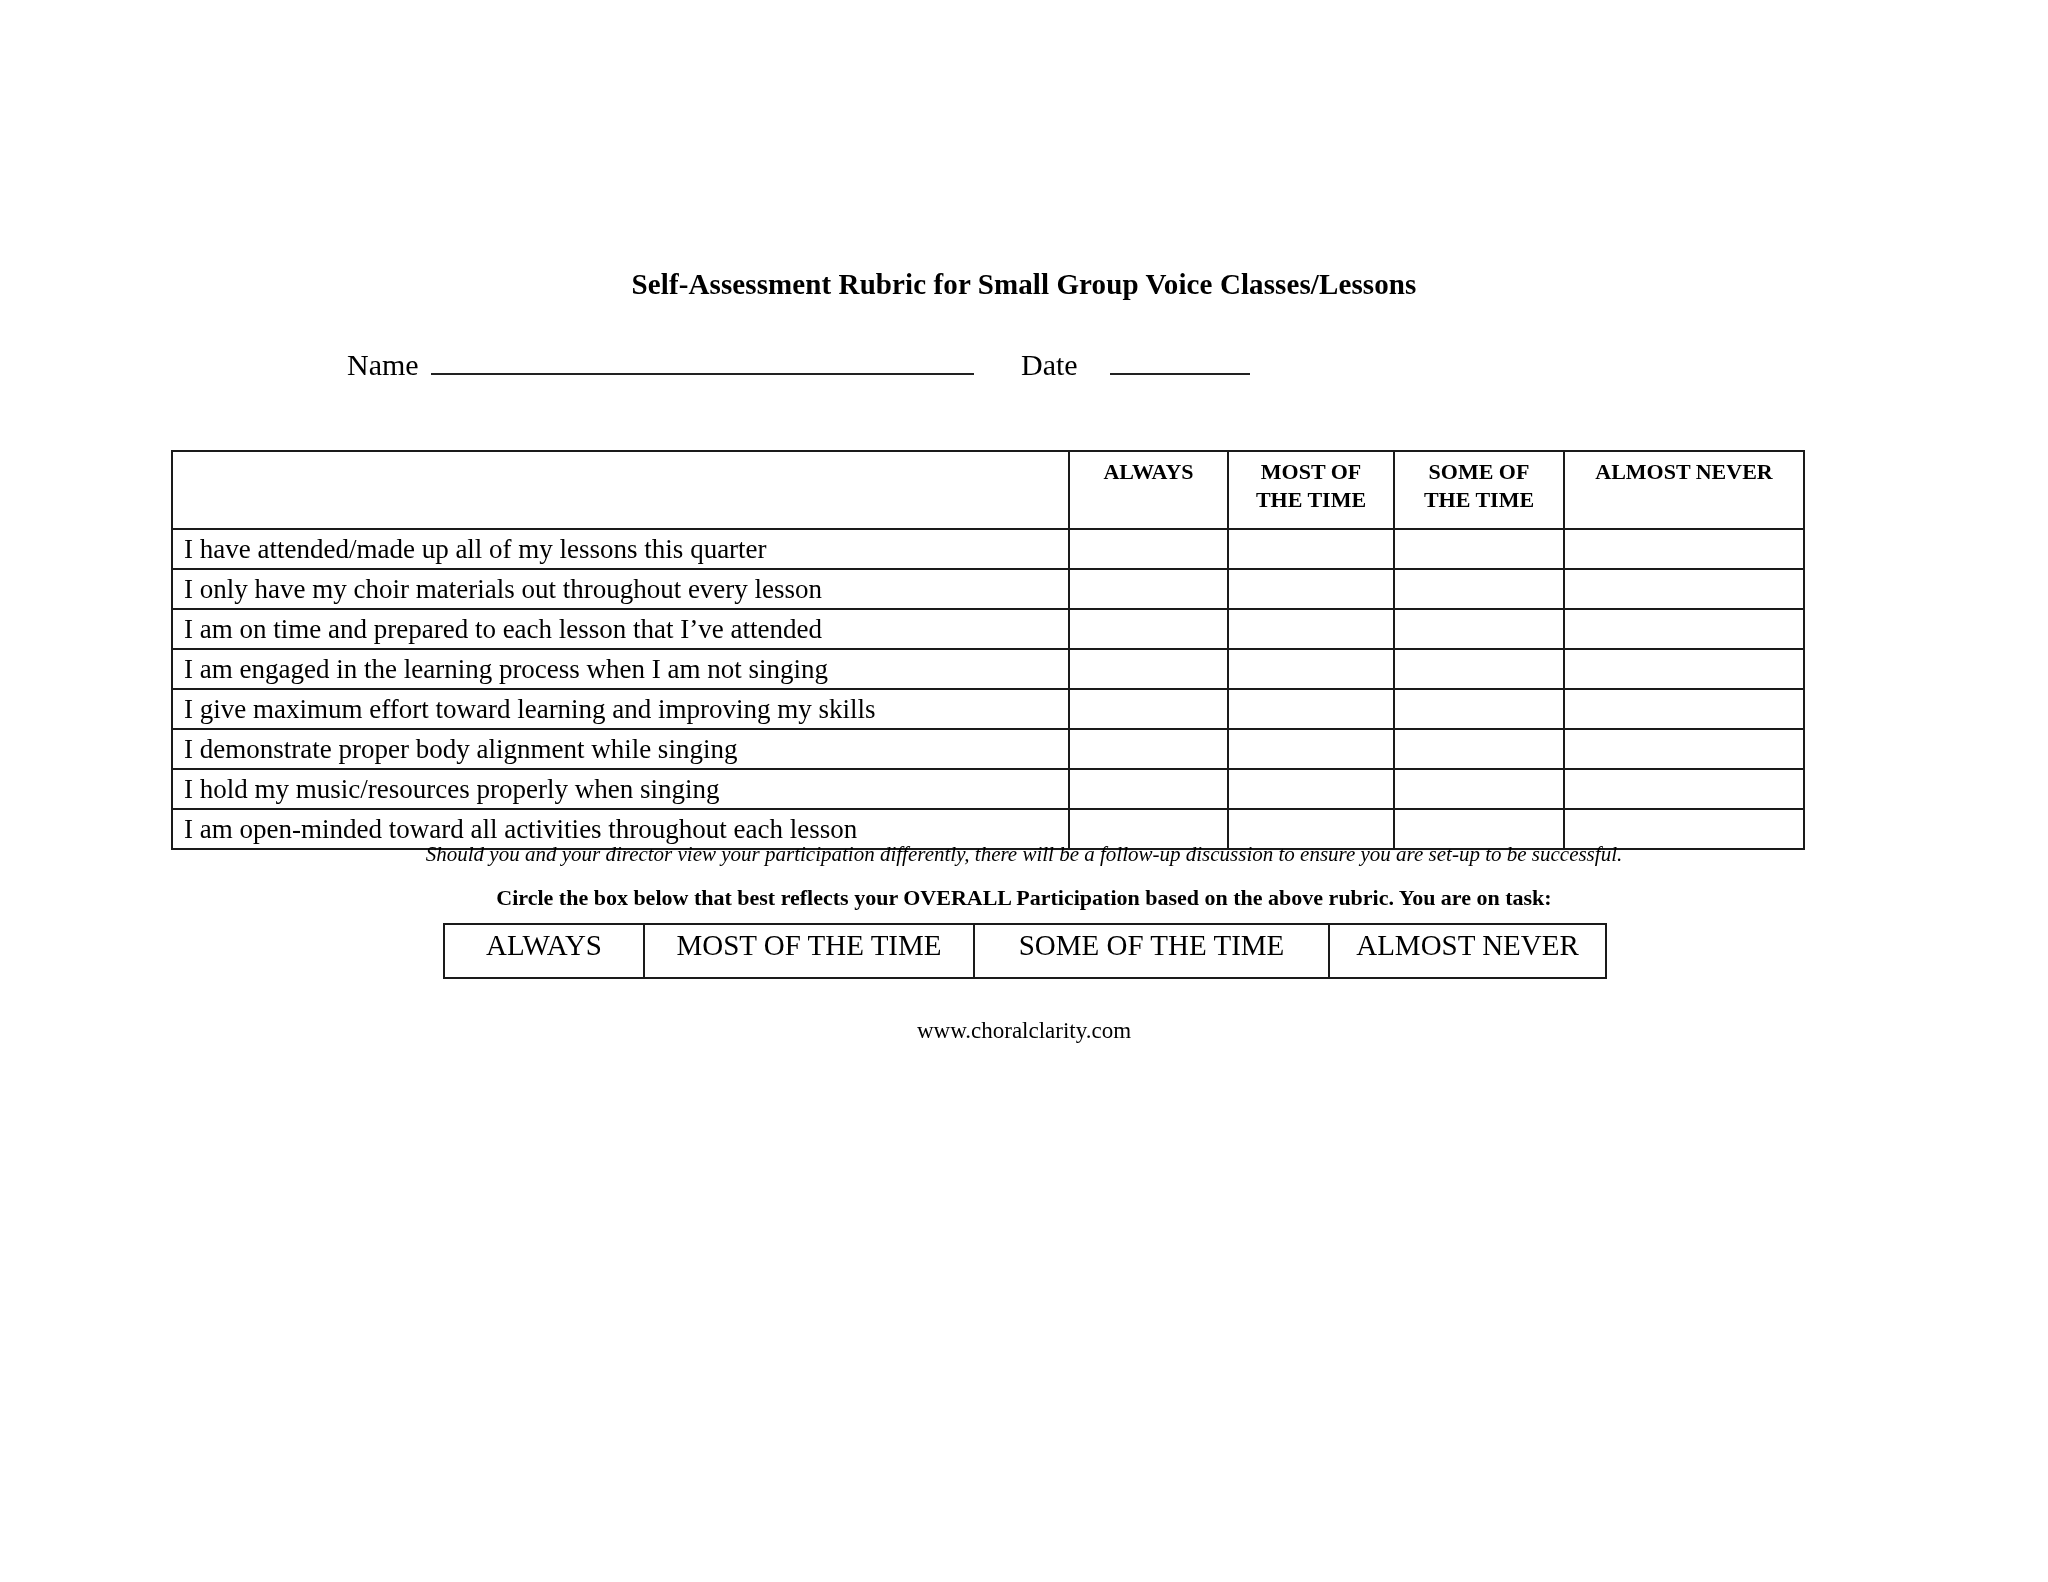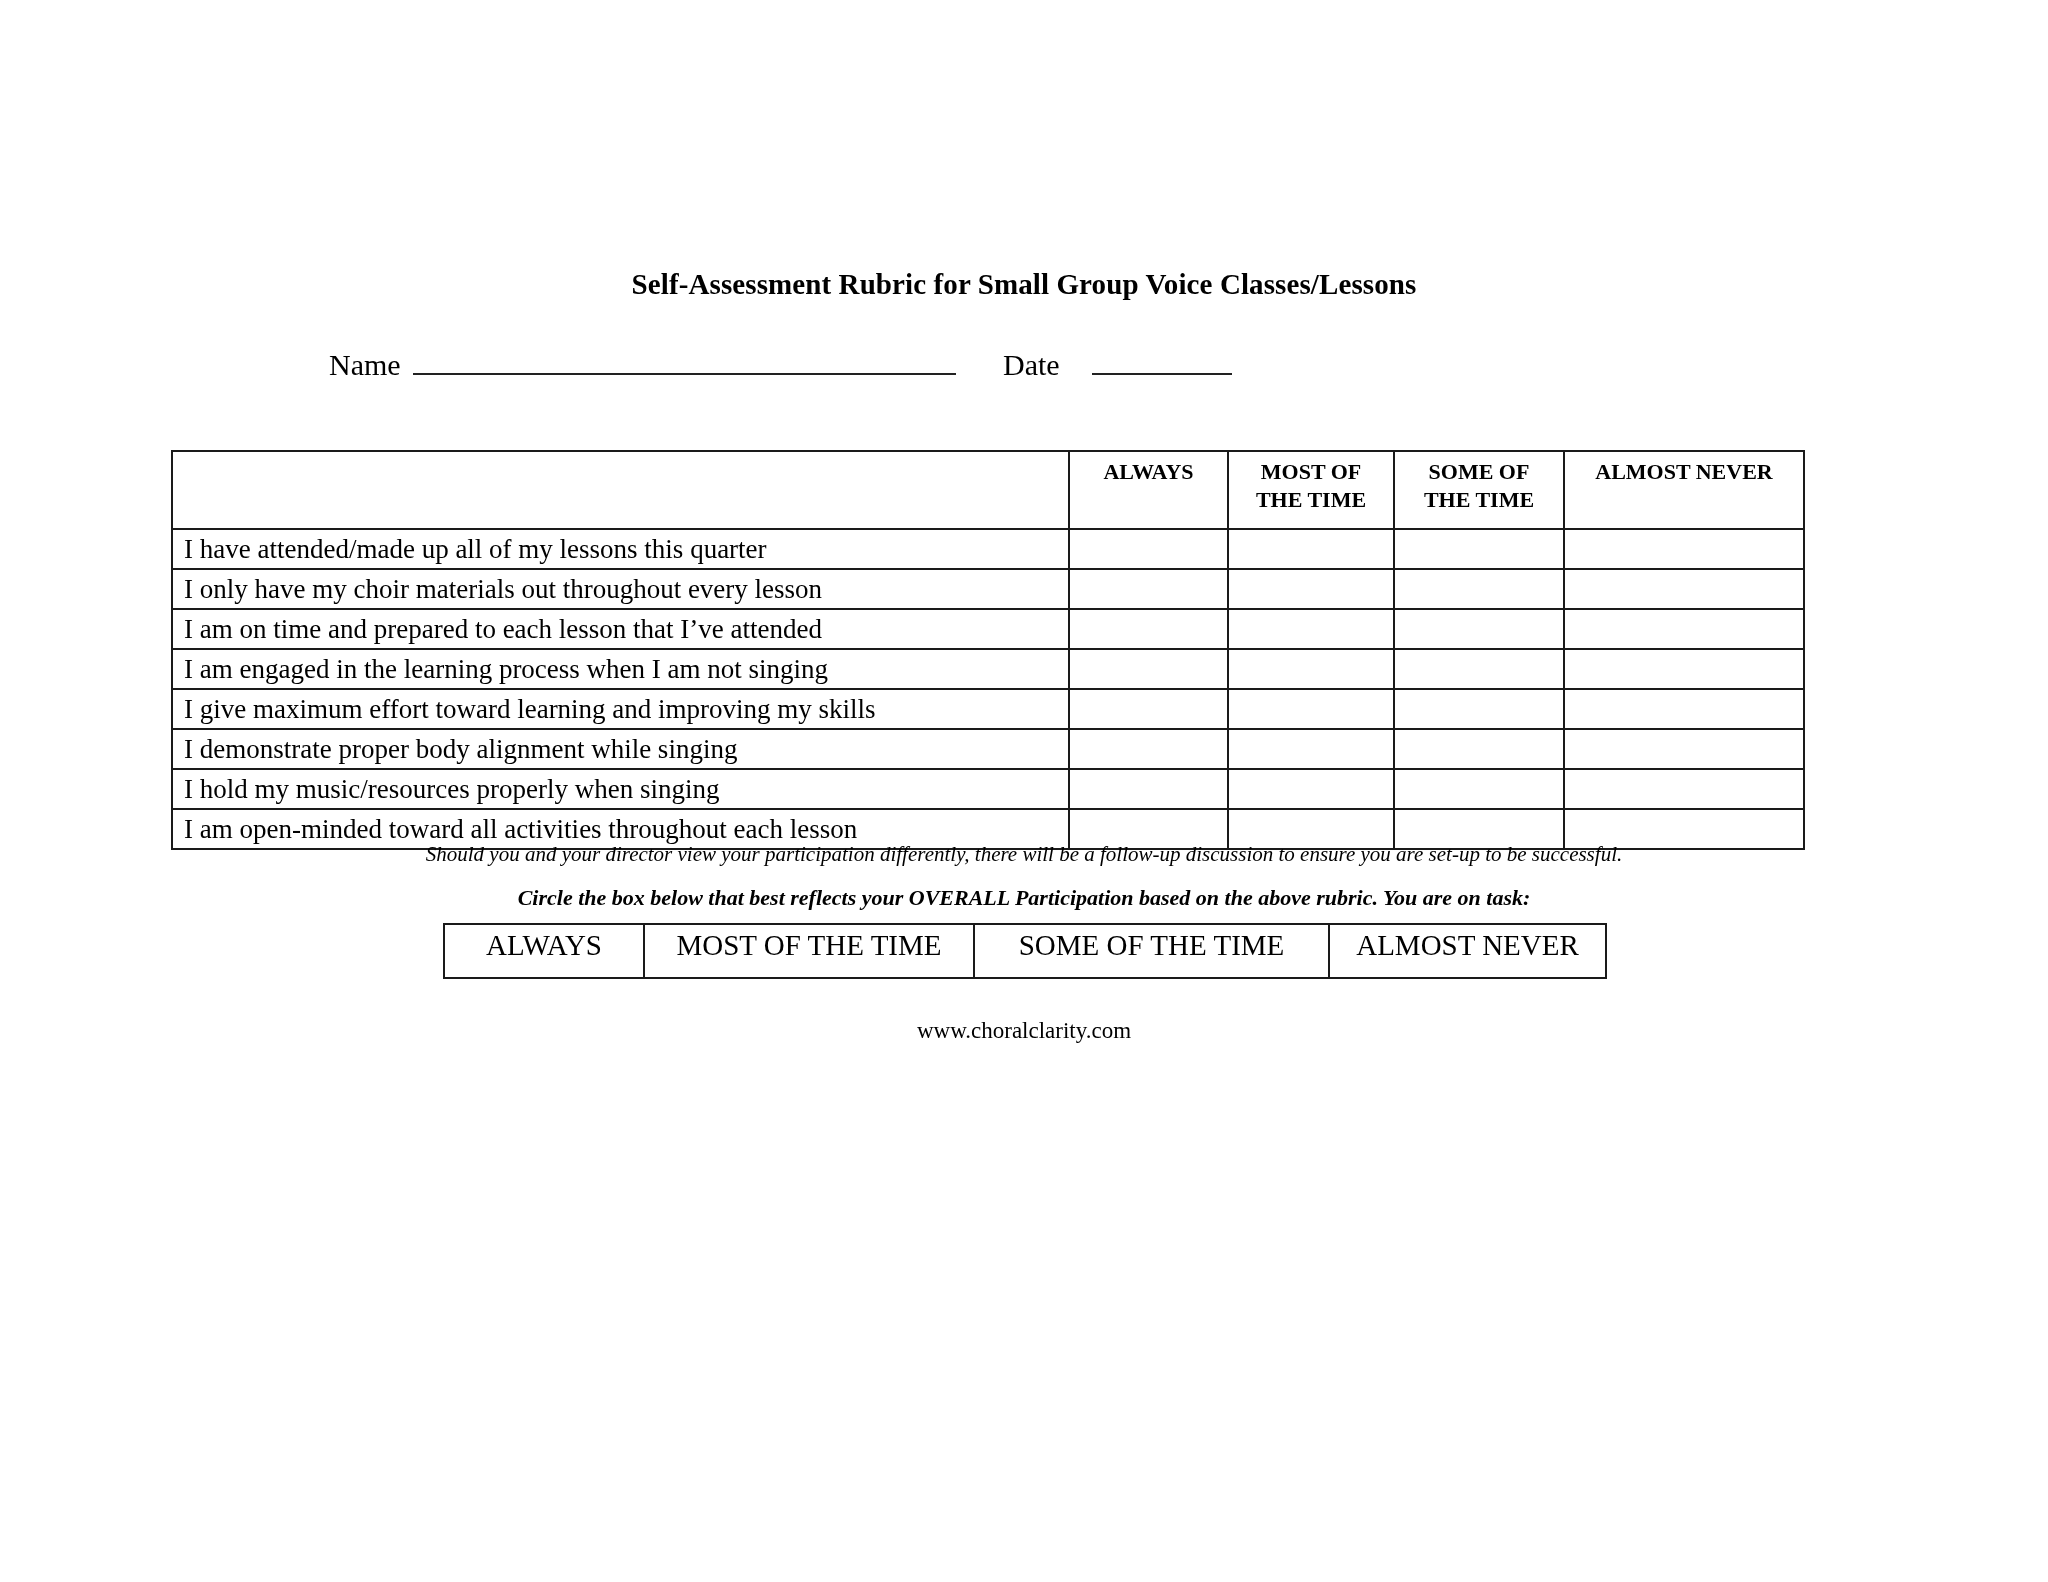--- a/index.html
+++ b/index.html
@@ -31,21 +31,21 @@
     width: 2048px;
     text-align: center;
     font-size: 29px;
     font-weight: bold;
     letter-spacing: 0.1px;
   }
 
   
   .identity-row {
     position: absolute;
-    left: 153px;
+    left: 171px;
     top: 348px;
     width: 1632px;
     height: 46px;
   }
   .ident-field {
     position: absolute;
     display: flex;
     align-items: baseline;
     font-size: 30px;
     white-space: nowrap;
@@ -120,21 +120,20 @@
   }
 
   
   .overall-instruction {
     position: absolute;
     left: 0;
     top: 885px;
     width: 2048px;
     text-align: center;
     font-size: 22px;
-    font-style: italic;
     font-weight: bold;
   }
 
   
   .overall-table {
     position: absolute;
     left: 443px;
     top: 923px;
     width: 1162px;
     border-collapse: collapse;

